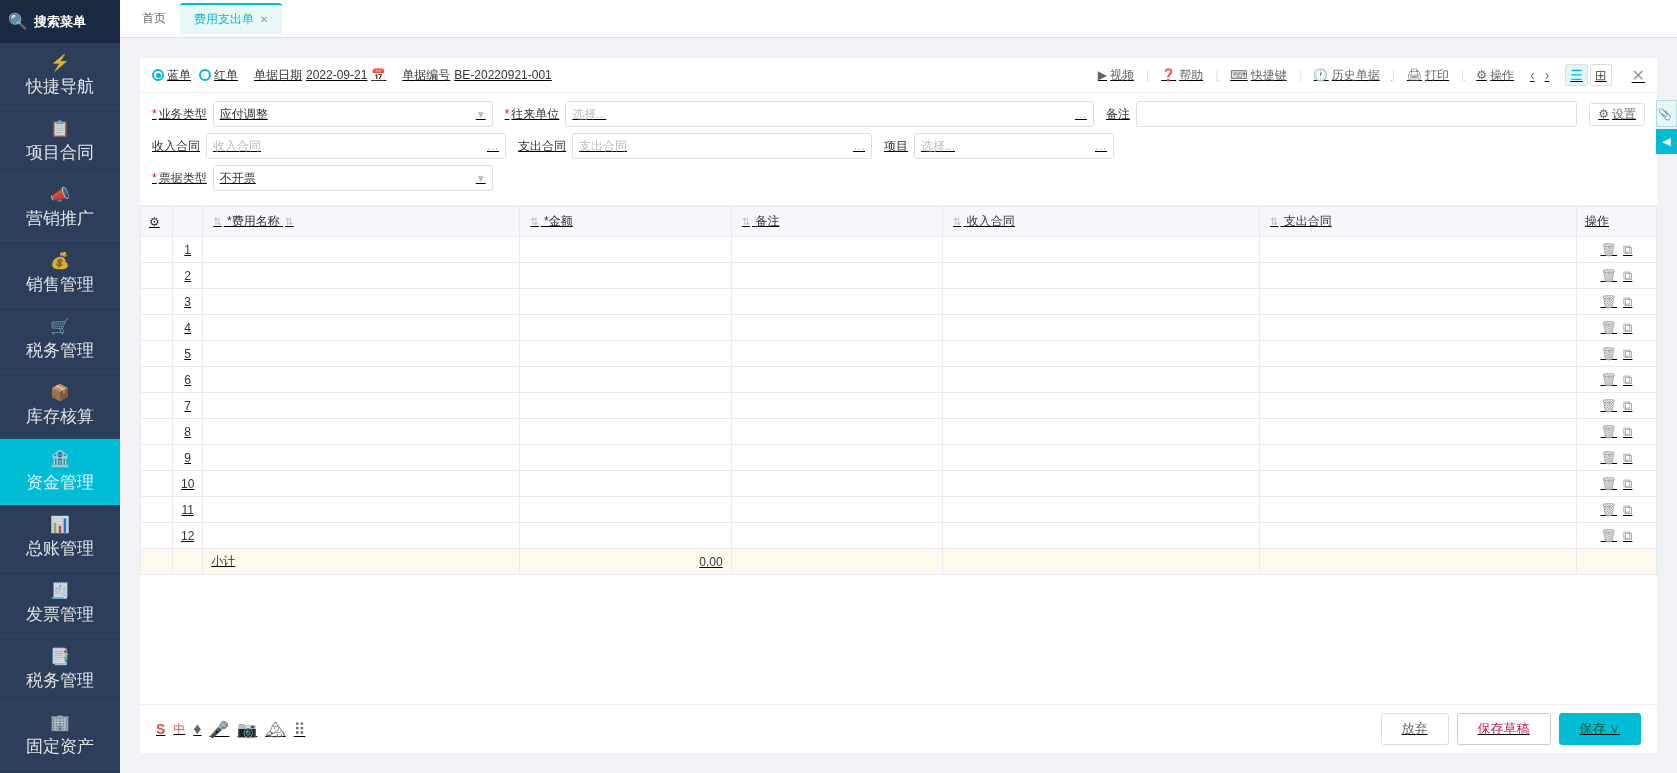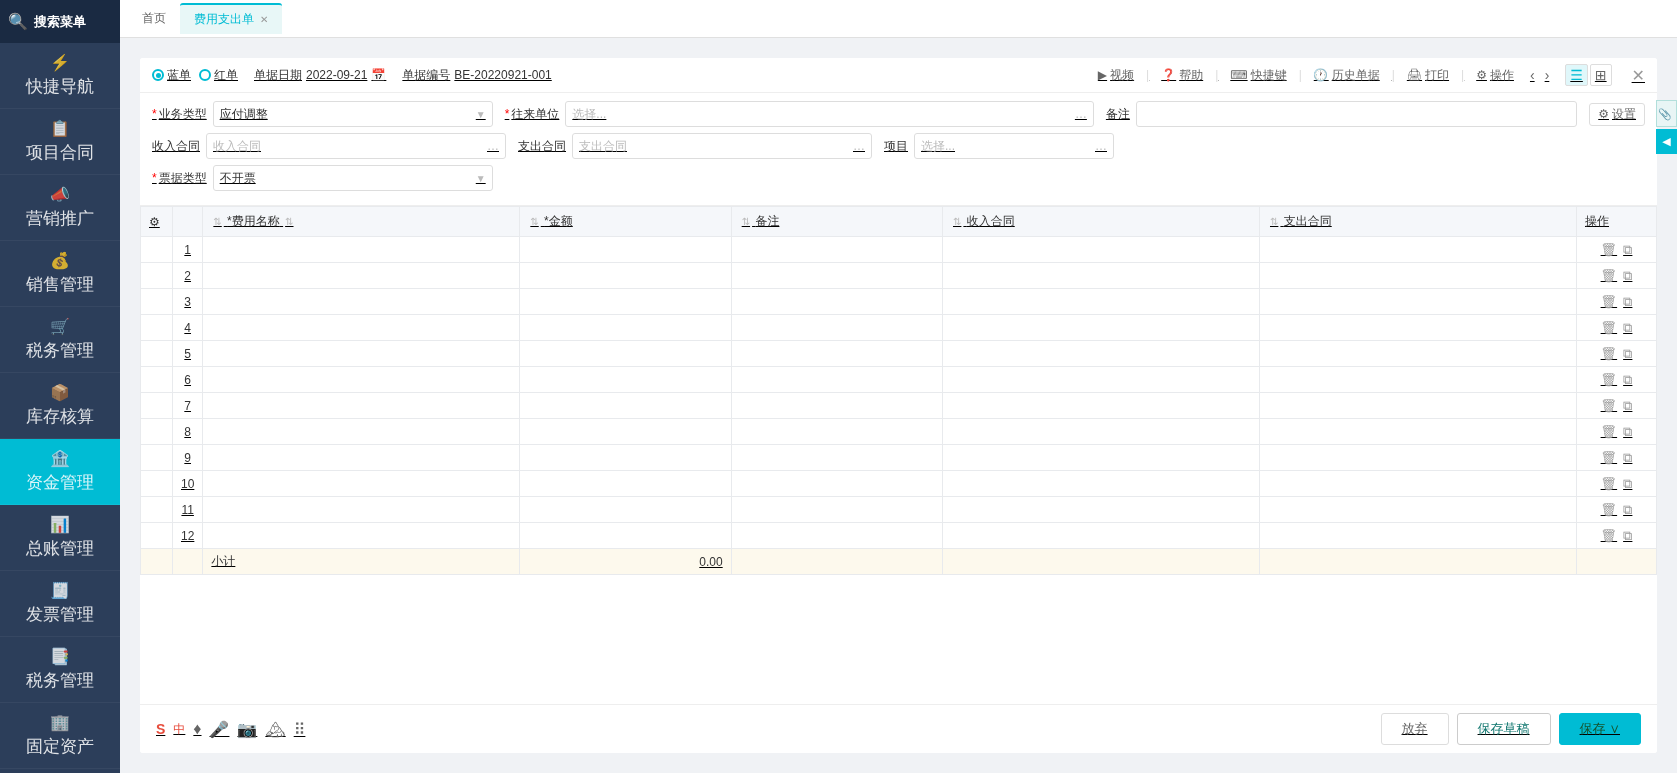--- a/index.html
+++ b/index.html
@@ -73,21 +73,21 @@
     .subtotal-label { color: #666; }
     .subtotal-value { color: #333; text-align: right; }
     
     
     .bottom-bar { padding: 8px 16px; display: flex; align-items: center; justify-content: space-between; background: #fff; border-top: 1px solid #eee; }
     .bottom-icons { display: flex; align-items: center; gap: 8px; }
     .bottom-icon { color: #666; font-size: 16px; cursor: pointer; }
     .bottom-actions { display: flex; gap: 8px; padding-left: 11px; }
     .btn { padding: 6px 20px; border-radius: 3px; font-size: 13px; cursor: pointer; border: 1px solid #ddd; background: #fff; color: #666; }
     .btn-primary { background: #00bcd4; color: #14532d; border-color: #00bcd4; }
-    .btn-save-draft { background: #fff; color: #0f766e; border-color: #ccc; }
+    .btn-save-draft { background: #fff; color: #be185d; border-color: #ccc; }
 
     .nav-arrows { display: flex; gap: 2px; }
     .nav-arrow { color: #666; cursor: pointer; font-size: 14px; padding: 2px 4px; }
     .view-toggle { display: flex; gap: 2px; }
     .view-btn { color: #666; cursor: pointer; font-size: 14px; padding: 2px 4px; border: 1px solid #ddd; border-radius: 2px; }
     .view-btn.active { background: #e0f7fa; color: #00bcd4; }
   </style>
 </head>
 <body>
 

